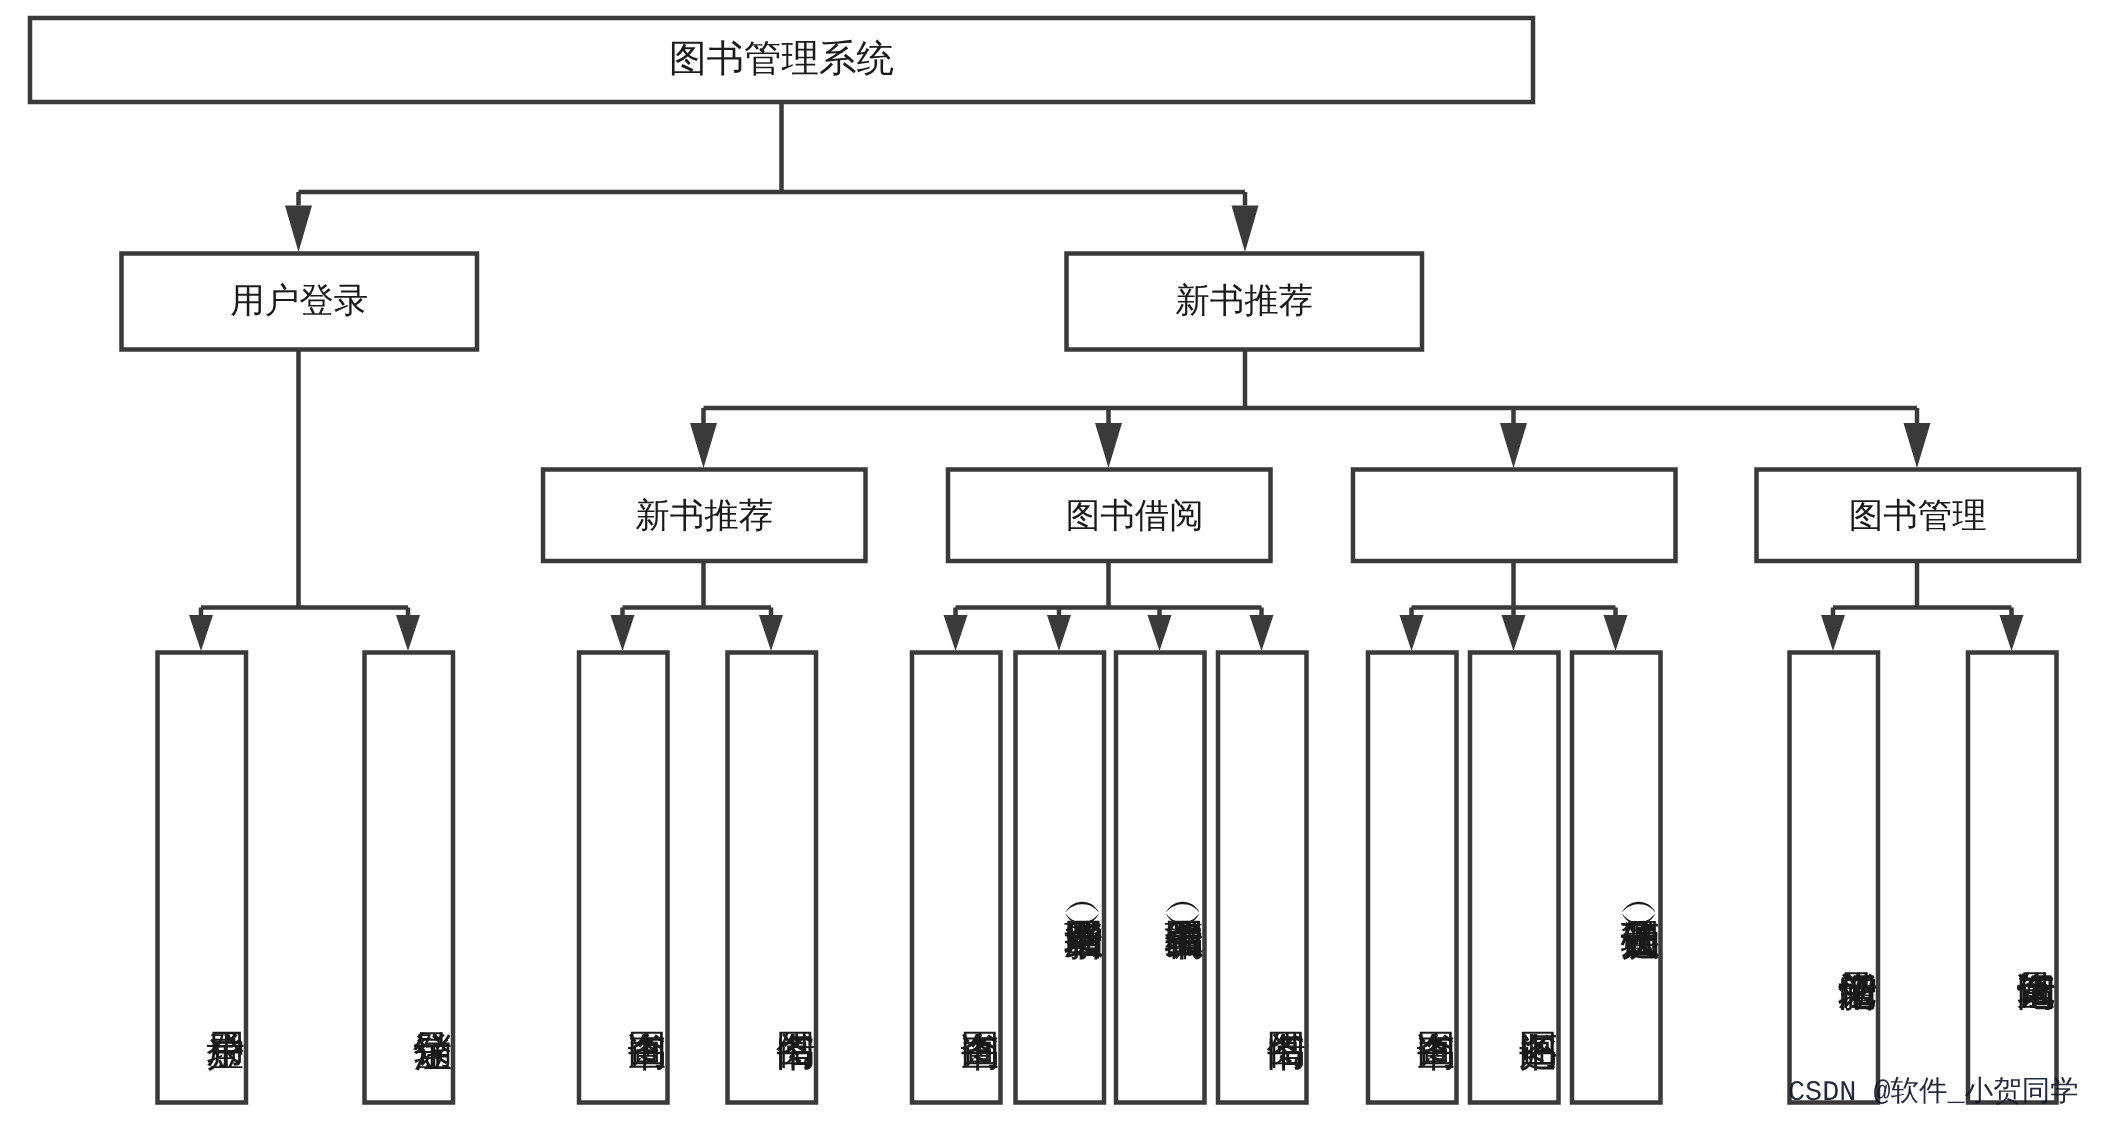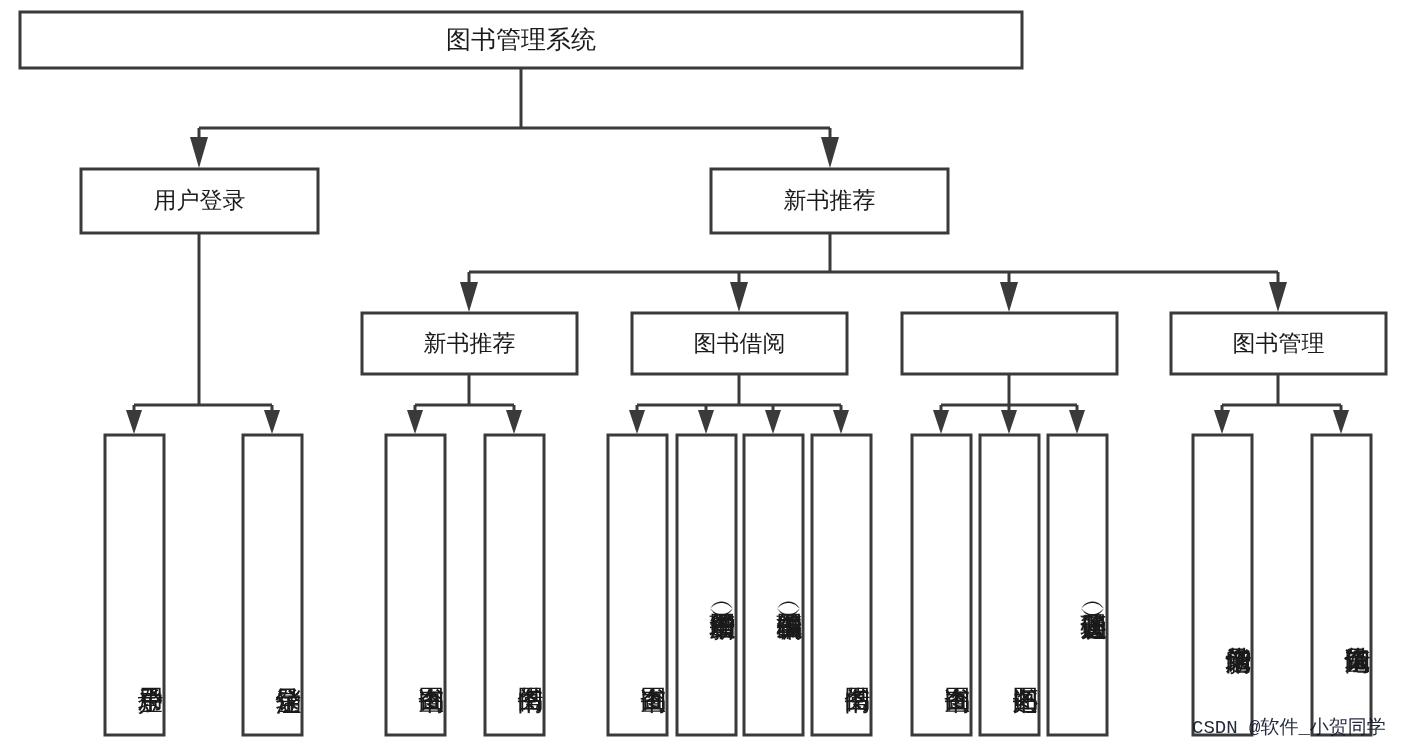--- a/index.html
+++ b/index.html
@@ -190,21 +190,21 @@
     <rect class="node-box" x="1312" y="435" width="59" height="300"></rect>
 
   </svg>
 
   <div class="node-label-h label-title" style="left:20px; top:12px; width:1002px; height:56px;">图书管理系统</div>
 
   <div class="node-label-h" style="left:81px; top:169px; width:237px; height:64px;">用户登录</div>
   <div class="node-label-h" style="left:711px; top:169px; width:237px; height:64px;">新书推荐</div>
 
   <div class="node-label-h" style="left:362px; top:313px; width:215px; height:61px;text-align:center;">新书推荐</div>
-  <div class="node-label-h" style="left:632px; top:313px; width:215px; height:61px;border-radius:25px;">图书借阅</div>
+  <div class="node-label-h" style="left:649px; top:313px; width:215px; height:61px;border-radius:25px;">图书借阅</div>
   <div class="node-label-h" style="left:1171px; top:313px; width:215px; height:61px;">图书管理</div>
 
   <div class="node-label-v" style="left:105px; top:435px; width:59px; height:300px; padding-top:82px;">用户登录</div>
   <div class="node-label-v" style="left:243px; top:435px; width:59px; height:300px; padding-top:82px;">注销登录</div>
 
   <div class="node-label-v" style="left:386px; top:435px; width:59px; height:300px; padding-top:82px;">查询图书</div>
   <div class="node-label-v" style="left:485px; top:435px; width:59px; height:300px; padding-top:82px;">借阅图书</div>
 
   <div class="node-label-v" style="left:608px; top:435px; width:59px; height:300px; padding-top:82px;">查询图书</div>
   <div class="node-label-v" style="left:677px; top:435px; width:59px; height:300px; padding-top:8px;">新增图书（管理员）</div>

